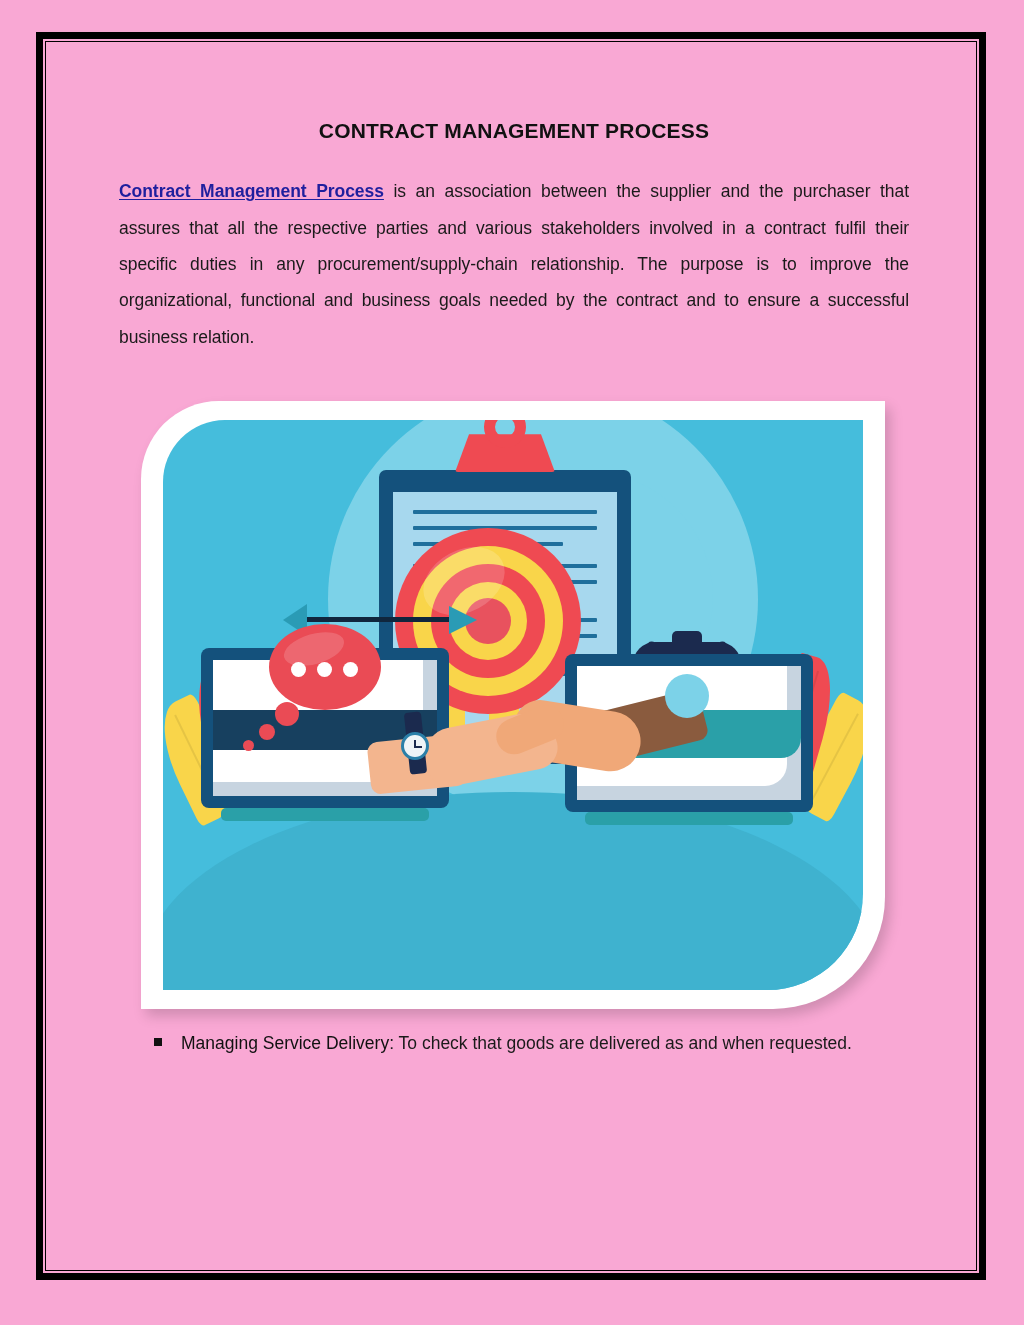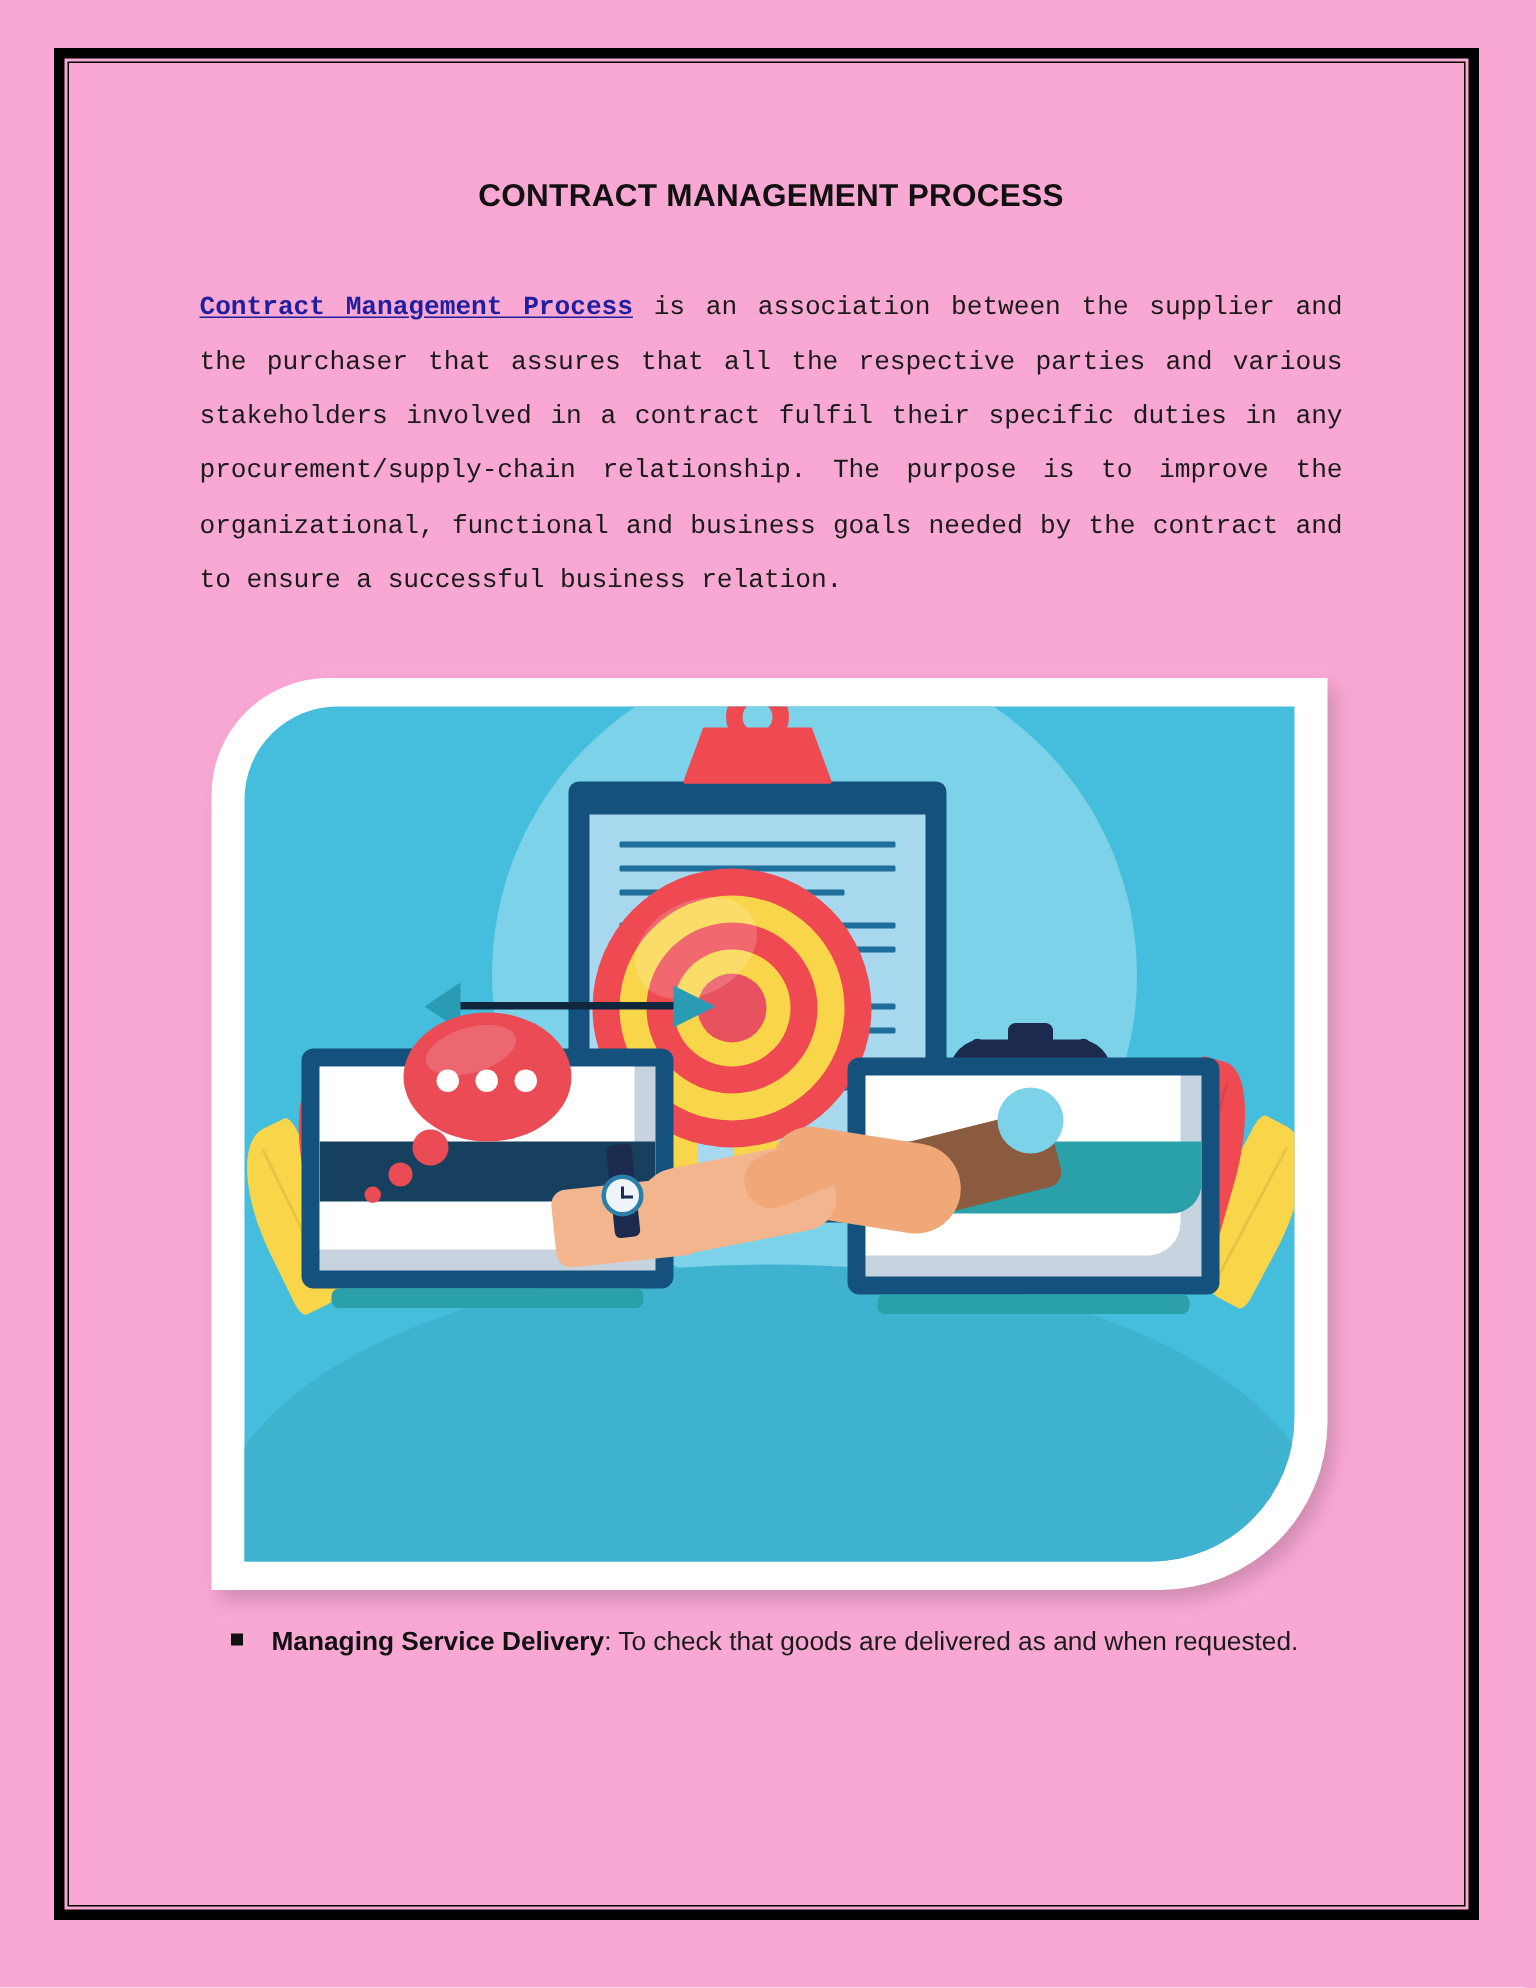--- a/index.html
+++ b/index.html
@@ -53,29 +53,28 @@
     margin: 0;
     padding: 58px 0 0 0;
     text-align: center;
     font-size: 21px;
     font-weight: bold;
     letter-spacing: 0.2px;
     color: #111111;
     line-height: 1.2;
   }
   .body-para {
-    margin: 14px;
+    margin: 0;
     padding: 30px 0 0 0;
     font-size: 17.5px;
     line-height: 2.08;
     color: #1a1a1a;
     text-align: justify;
     text-justify: inter-word;
     letter-spacing: -0.05px;
-    font-family: Liberation Mono, monospace;
   }
   .inline-link {
     color: #1f1f9e;
     font-weight: bold;
     text-decoration: underline;
     text-underline-offset: 2px;
   }
   .section-heading {
     margin: 0;
     padding: 0;
@@ -98,21 +97,21 @@
   }
   .bullet-marker {
     position: absolute;
     left: 35px;
     top: 9px;
     width: 8px;
     height: 8px;
     background: #111111;
   }
   .bullet-term {
-    font-weight: bold;
+    font-weight: normal;
     color: #111111;
   }
 
   
   .illustration-wrap {
     position: relative;
     margin: 46px 0 0 22px;
     width: 744px;
     height: 614px;
   }

